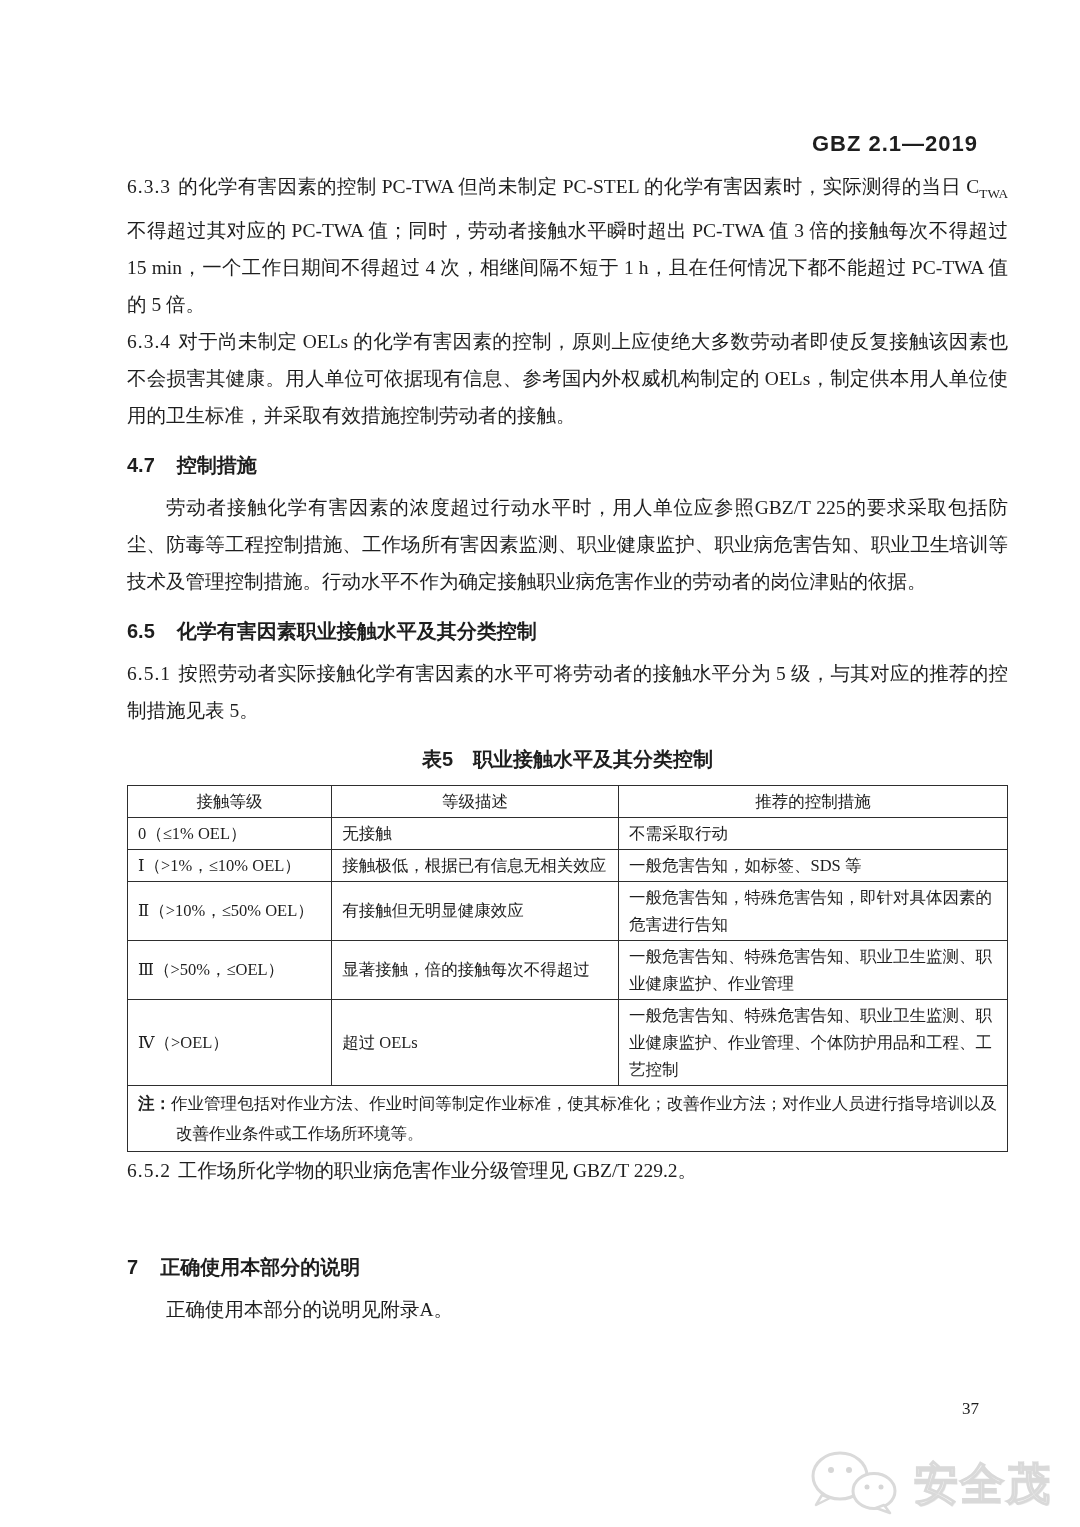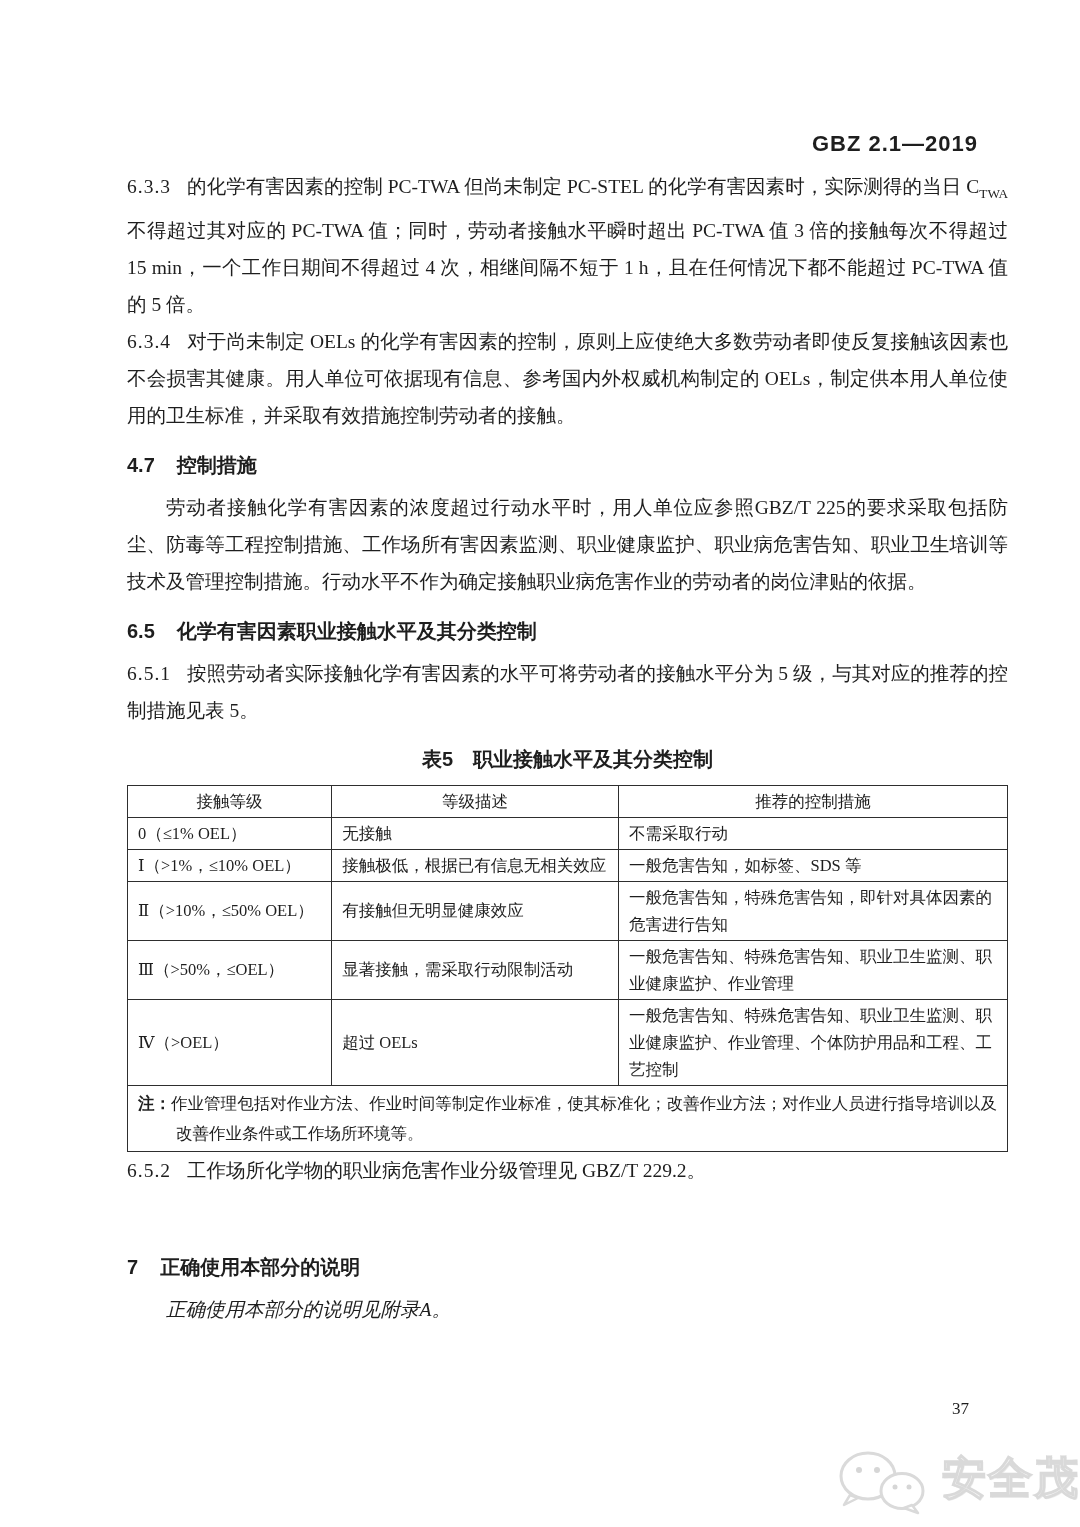--- a/index.html
+++ b/index.html
@@ -27,21 +27,21 @@
     letter-spacing: 1px;
     line-height: 26px;
   }
   p.body {
     font-size: 19.5px;
     line-height: 37px;
     text-align: justify;
     margin: 0;
   }
   p.first { margin-top: 11px; }
-  .pnum { margin-right: 16px; letter-spacing: 1px; }
+  .pnum { margin-right: 7px; letter-spacing: 1px; }
   sub { font-size: 0.68em; }
   .indent { text-indent: 2em; }
   h3.sec {
     font-family: "Liberation Sans", "DejaVu Sans", sans-serif;
     font-weight: bold;
     font-size: 20px;
     line-height: 28px;
     margin: 17px 0 10px 0;
   }
   h3.sec .hnum { margin-right: 22px; }
@@ -67,32 +67,32 @@
     font-weight: normal;
     vertical-align: middle;
     text-align: left;
   }
   table.t5 th { text-align: center; height: 31px; }
   table.t5 td.lvl, table.t5 td.desc, table.t5 td.ctrl { height: 30px; }
   td.note-cell { padding: 3px 14px 6px 26px; }
   .note-inner { margin-left: 2.3em; text-indent: -2.3em; line-height: 30px; text-align: justify; }
   .note-label { font-family: "Liberation Sans", "DejaVu Sans", sans-serif; font-weight: bold; }
   .p652 { margin-top: 38px; }
-  .p7 { margin-top: 42px; font-style: italic; }
+  .p7 { margin-top: 42px; }
   .page-num {
     position: absolute;
-    top: 1398px; right: 111px;
+    top: 1398px; right: 101px;
     font-size: 17px;
     line-height: 22px;
   }
   .watermark {
     position: absolute;
-    top: 1449px; right: 0;
+    top: 1449px; right: 28px;
     display: flex;
-    align-items: flex-start;
+    align-items: center;
     gap: 12px;
   }
   .wm-text {
     font-family: "Liberation Sans", "DejaVu Sans", sans-serif;
     font-size: 44px;
     font-weight: bold;
     color: #f7f7f7;
     -webkit-text-stroke: 1.4px #d9d9d9;
     text-shadow: 1px 1px 0 #ececec;
     letter-spacing: 2px;
@@ -143,21 +143,21 @@
         <td class="desc">接触极低，根据已有信息无相关效应</td>
         <td class="ctrl">一般危害告知，如标签、SDS 等</td>
       </tr>
       <tr>
         <td class="lvl">Ⅱ（&gt;10%，≤50% OEL）</td>
         <td class="desc">有接触但无明显健康效应</td>
         <td class="ctrl">一般危害告知，特殊危害告知，即针对具体因素的危害进行告知</td>
       </tr>
       <tr>
         <td class="lvl">Ⅲ（&gt;50%，≤OEL）</td>
-        <td class="desc">显著接触，需采取行动限制活动</td>
+        <td class="desc">显著接触，倍的接触每次不得超过</td>
         <td class="ctrl">一般危害告知、特殊危害告知、职业卫生监测、职业健康监护、作业管理</td>
       </tr>
       <tr>
         <td class="lvl">Ⅳ（&gt;OEL）</td>
         <td class="desc">超过 OELs</td>
         <td class="ctrl">一般危害告知、特殊危害告知、职业卫生监测、职业健康监护、作业管理、个体防护用品和工程、工艺控制</td>
       </tr>
       <tr>
         <td class="note-cell" colspan="3">
           <div class="note-inner"><span class="note-label">注：</span><span>作业管理包括对作业方法、作业时间等制定作业标准，使其标准化；改善作业方法；对作业人员进行指导培训以及改善作业条件或工作场所环境等。</span></div>

